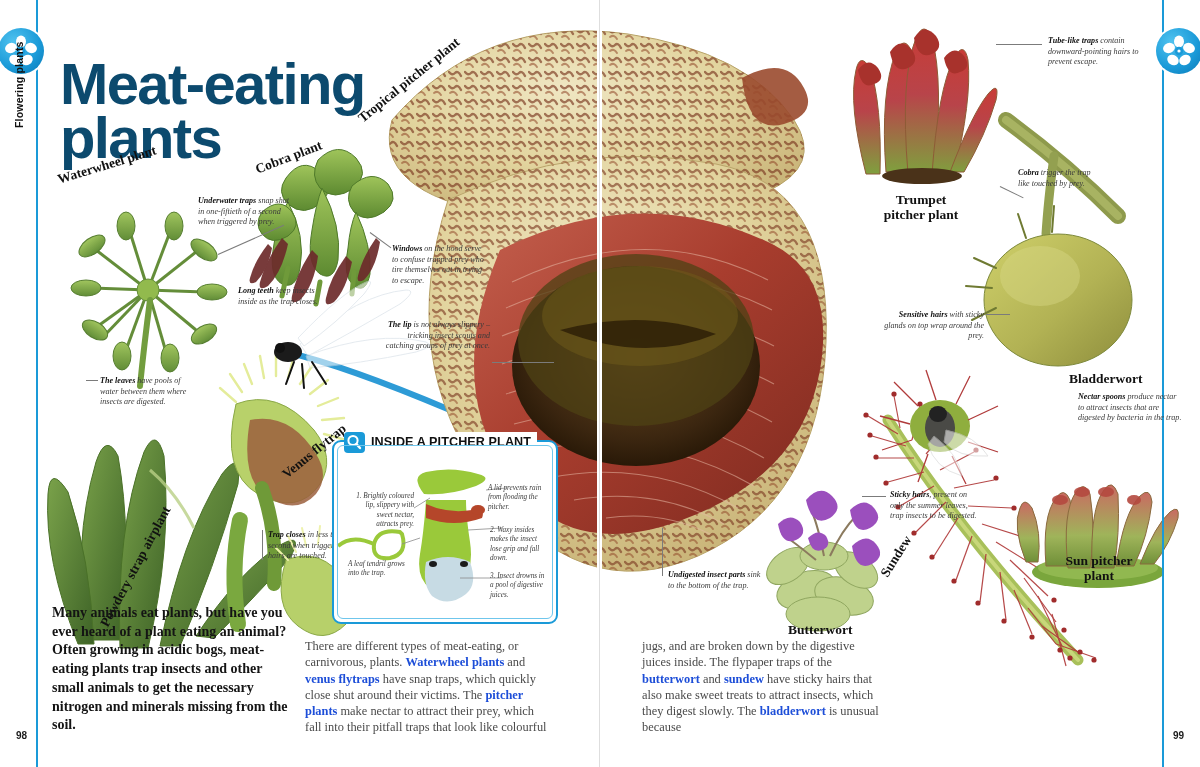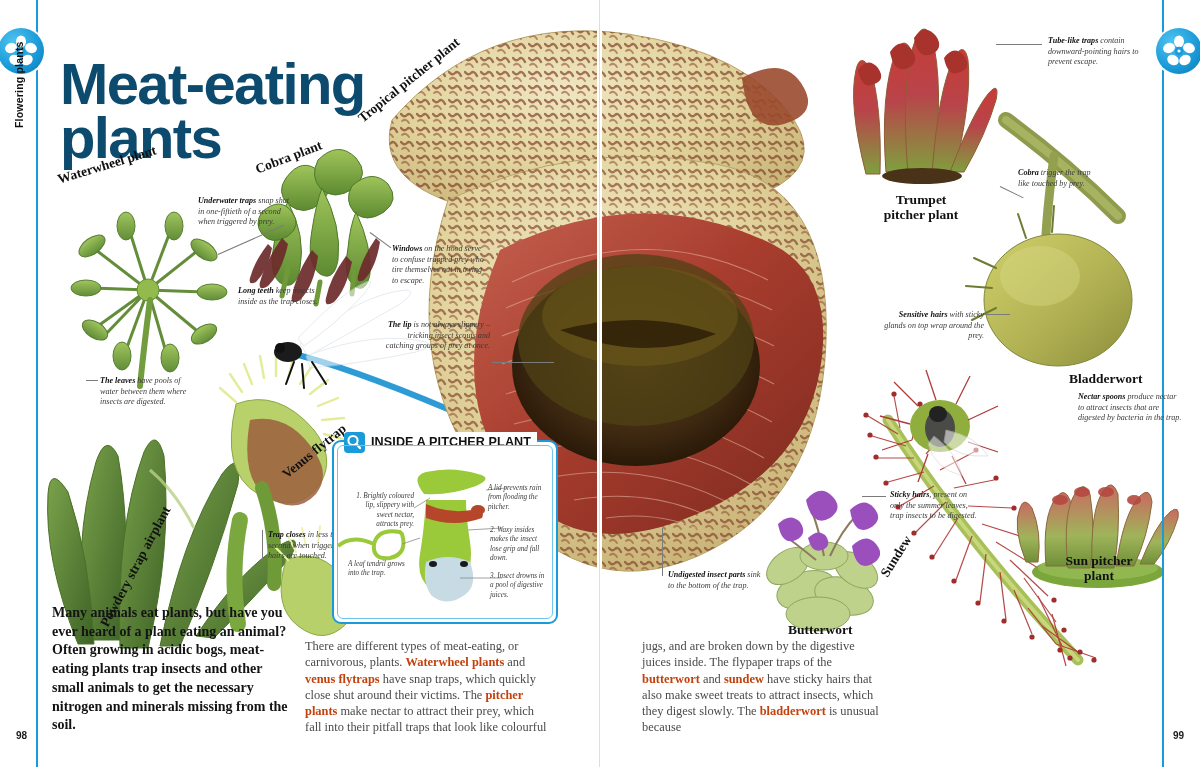--- a/index.html
+++ b/index.html
@@ -44,21 +44,21 @@
 
   
   .lead{position:absolute;background:#7b7b7b;}
   .lead.h{height:1px;}
   .lead.v{width:1px;}
   .lead.d{height:1px;transform-origin:left center;}
 
   
   .col{position:absolute;bottom:32px;font-family:"Liberation Serif",serif;color:#4a4a4a;
        font-size:12.4px;line-height:1.30;}
-  .col b{color:#c2410c;}
+  .col b{color:#1d4ed8;}
   .col.lead-col{color:#141414;font-weight:bold;font-size:14px;line-height:1.34;}
 
   .folio{position:absolute;bottom:26px;font:bold 10px/1 "Liberation Sans",sans-serif;color:#1b1b1b;}
   .folio.l{left:16px;}
   .folio.r{right:16px;}
 
   
   .panel{position:absolute;left:332px;top:440px;width:222px;height:180px;
          border:2px solid #1a9ad8;border-radius:9px;background:#fff;}
   .panel:after{content:"";position:absolute;left:3px;top:3px;right:3px;bottom:3px;

